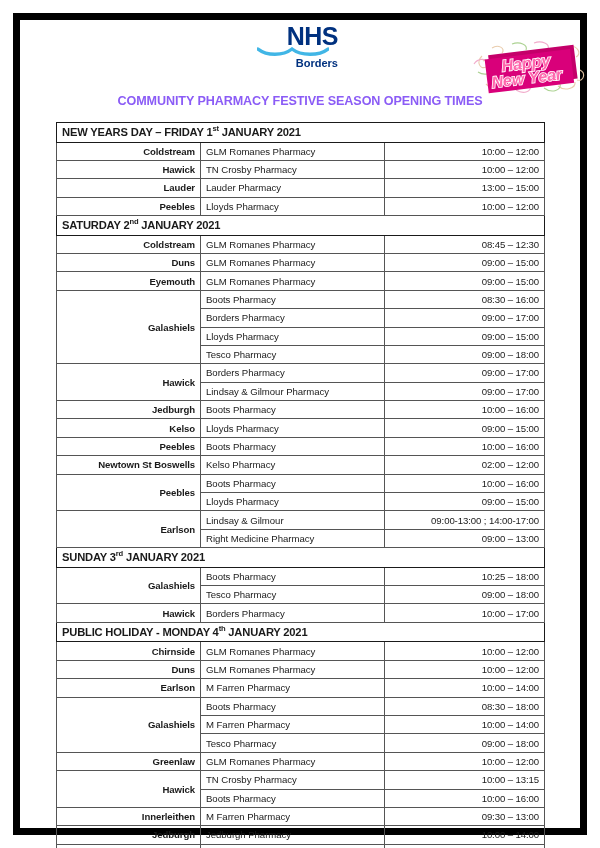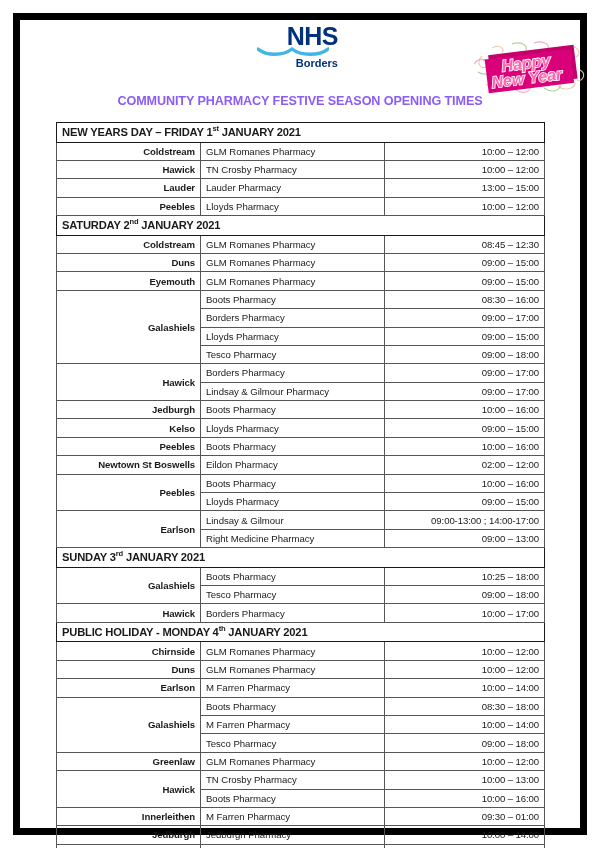--- a/index.html
+++ b/index.html
@@ -294,21 +294,21 @@
                 <td class="pharm">Lloyds Pharmacy</td>
                 <td class="time">09:00 – 15:00</td>
               </tr>
               <tr>
                 <td class="town">Peebles</td>
                 <td class="pharm">Boots Pharmacy</td>
                 <td class="time">10:00 – 16:00</td>
               </tr>
               <tr>
                 <td class="town">Newtown St Boswells</td>
-                <td class="pharm">Eildon Pharmacy</td>
+                <td class="pharm">Kelso Pharmacy</td>
                 <td class="time">02:00 – 12:00</td>
               </tr>
               <tr>
                 <td class="town" rowspan="2">Peebles</td>
                 <td class="pharm">Boots Pharmacy</td>
                 <td class="time">10:00 – 16:00</td>
               </tr>
               <tr>
                 <td class="pharm">Lloyds Pharmacy</td>
                 <td class="time">09:00 – 15:00</td>
@@ -371,30 +371,30 @@
                 <td class="time">09:00 – 18:00</td>
               </tr>
               <tr>
                 <td class="town">Greenlaw</td>
                 <td class="pharm">GLM Romanes Pharmacy</td>
                 <td class="time">10:00 – 12:00</td>
               </tr>
               <tr>
                 <td class="town" rowspan="2">Hawick</td>
                 <td class="pharm">TN Crosby Pharmacy</td>
-                <td class="time">10:00 – 13:00</td>
+                <td class="time">10:00 – 13:15</td>
               </tr>
               <tr>
                 <td class="pharm">Boots Pharmacy</td>
                 <td class="time">10:00 – 16:00</td>
               </tr>
               <tr>
                 <td class="town">Innerleithen</td>
                 <td class="pharm">M Farren Pharmacy</td>
-                <td class="time">09:30 – 01:00</td>
+                <td class="time">09:30 – 13:00</td>
               </tr>
               <tr>
                 <td class="town">Jedburgh</td>
                 <td class="pharm">Jedburgh Pharmacy</td>
                 <td class="time">10:00 – 14:00</td>
               </tr>
               <tr>
                 <td class="town">Kelso</td>
                 <td class="pharm">Boots Pharmacy</td>
                 <td class="time">10:00 – 16:00</td>

